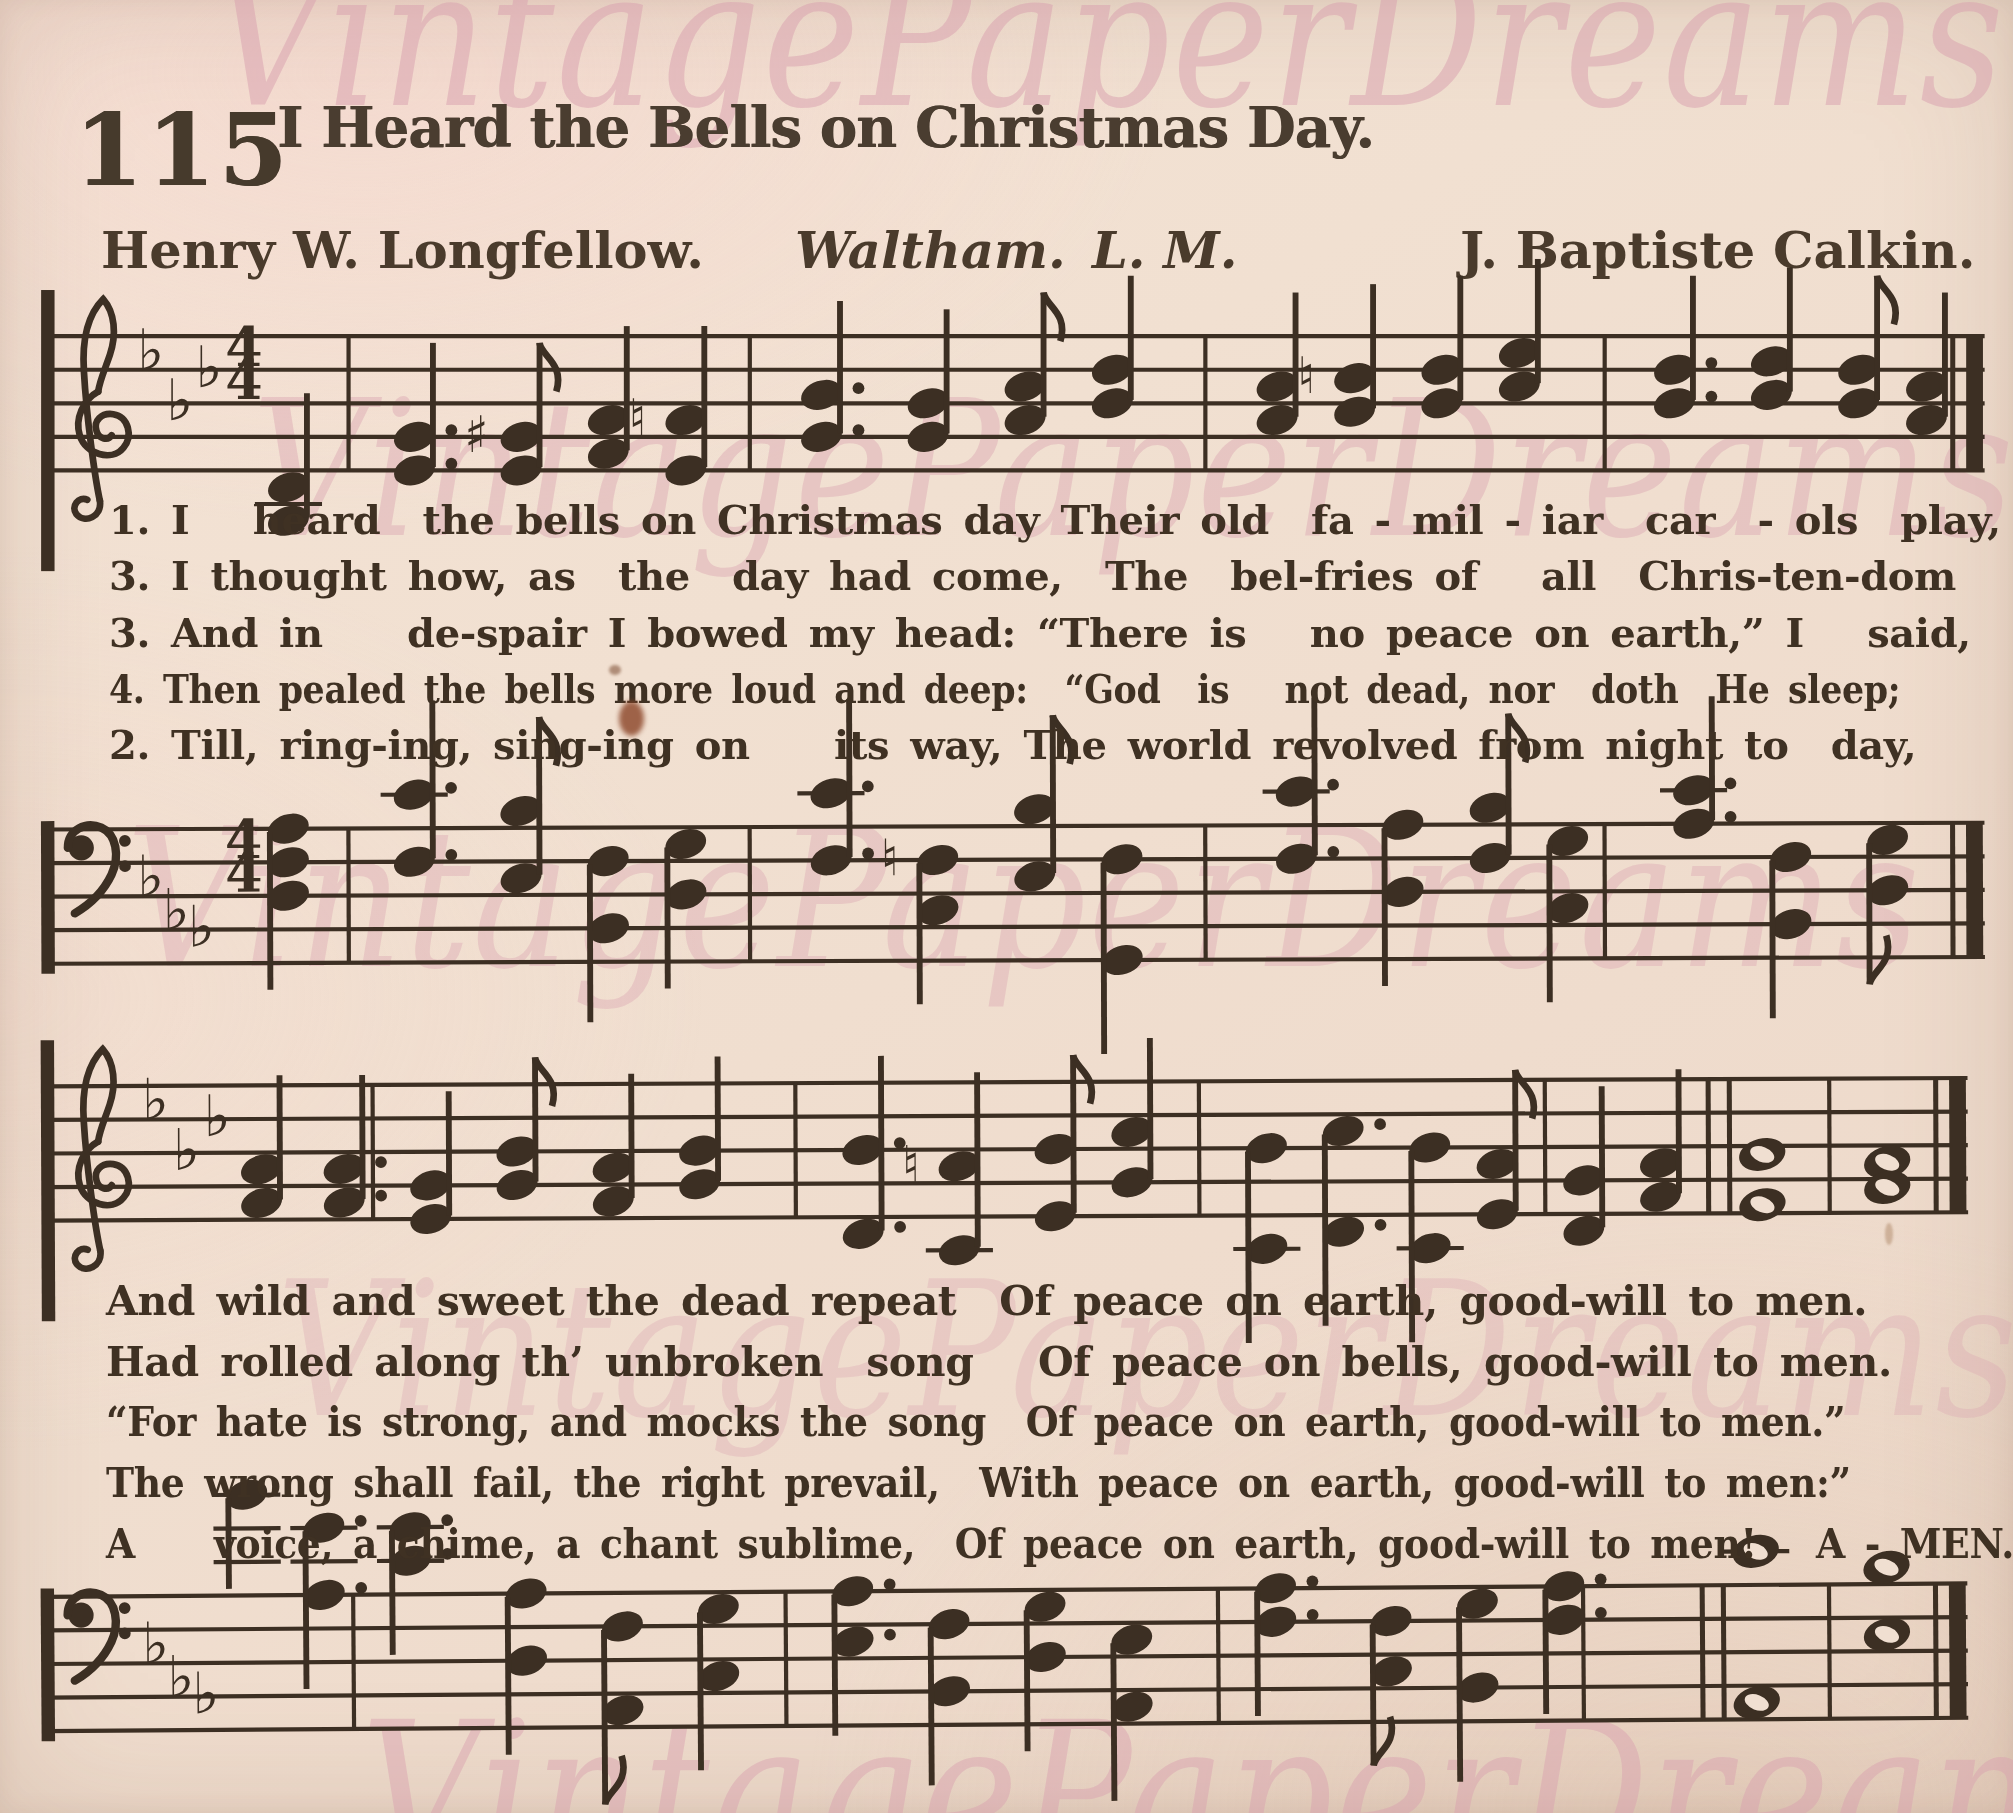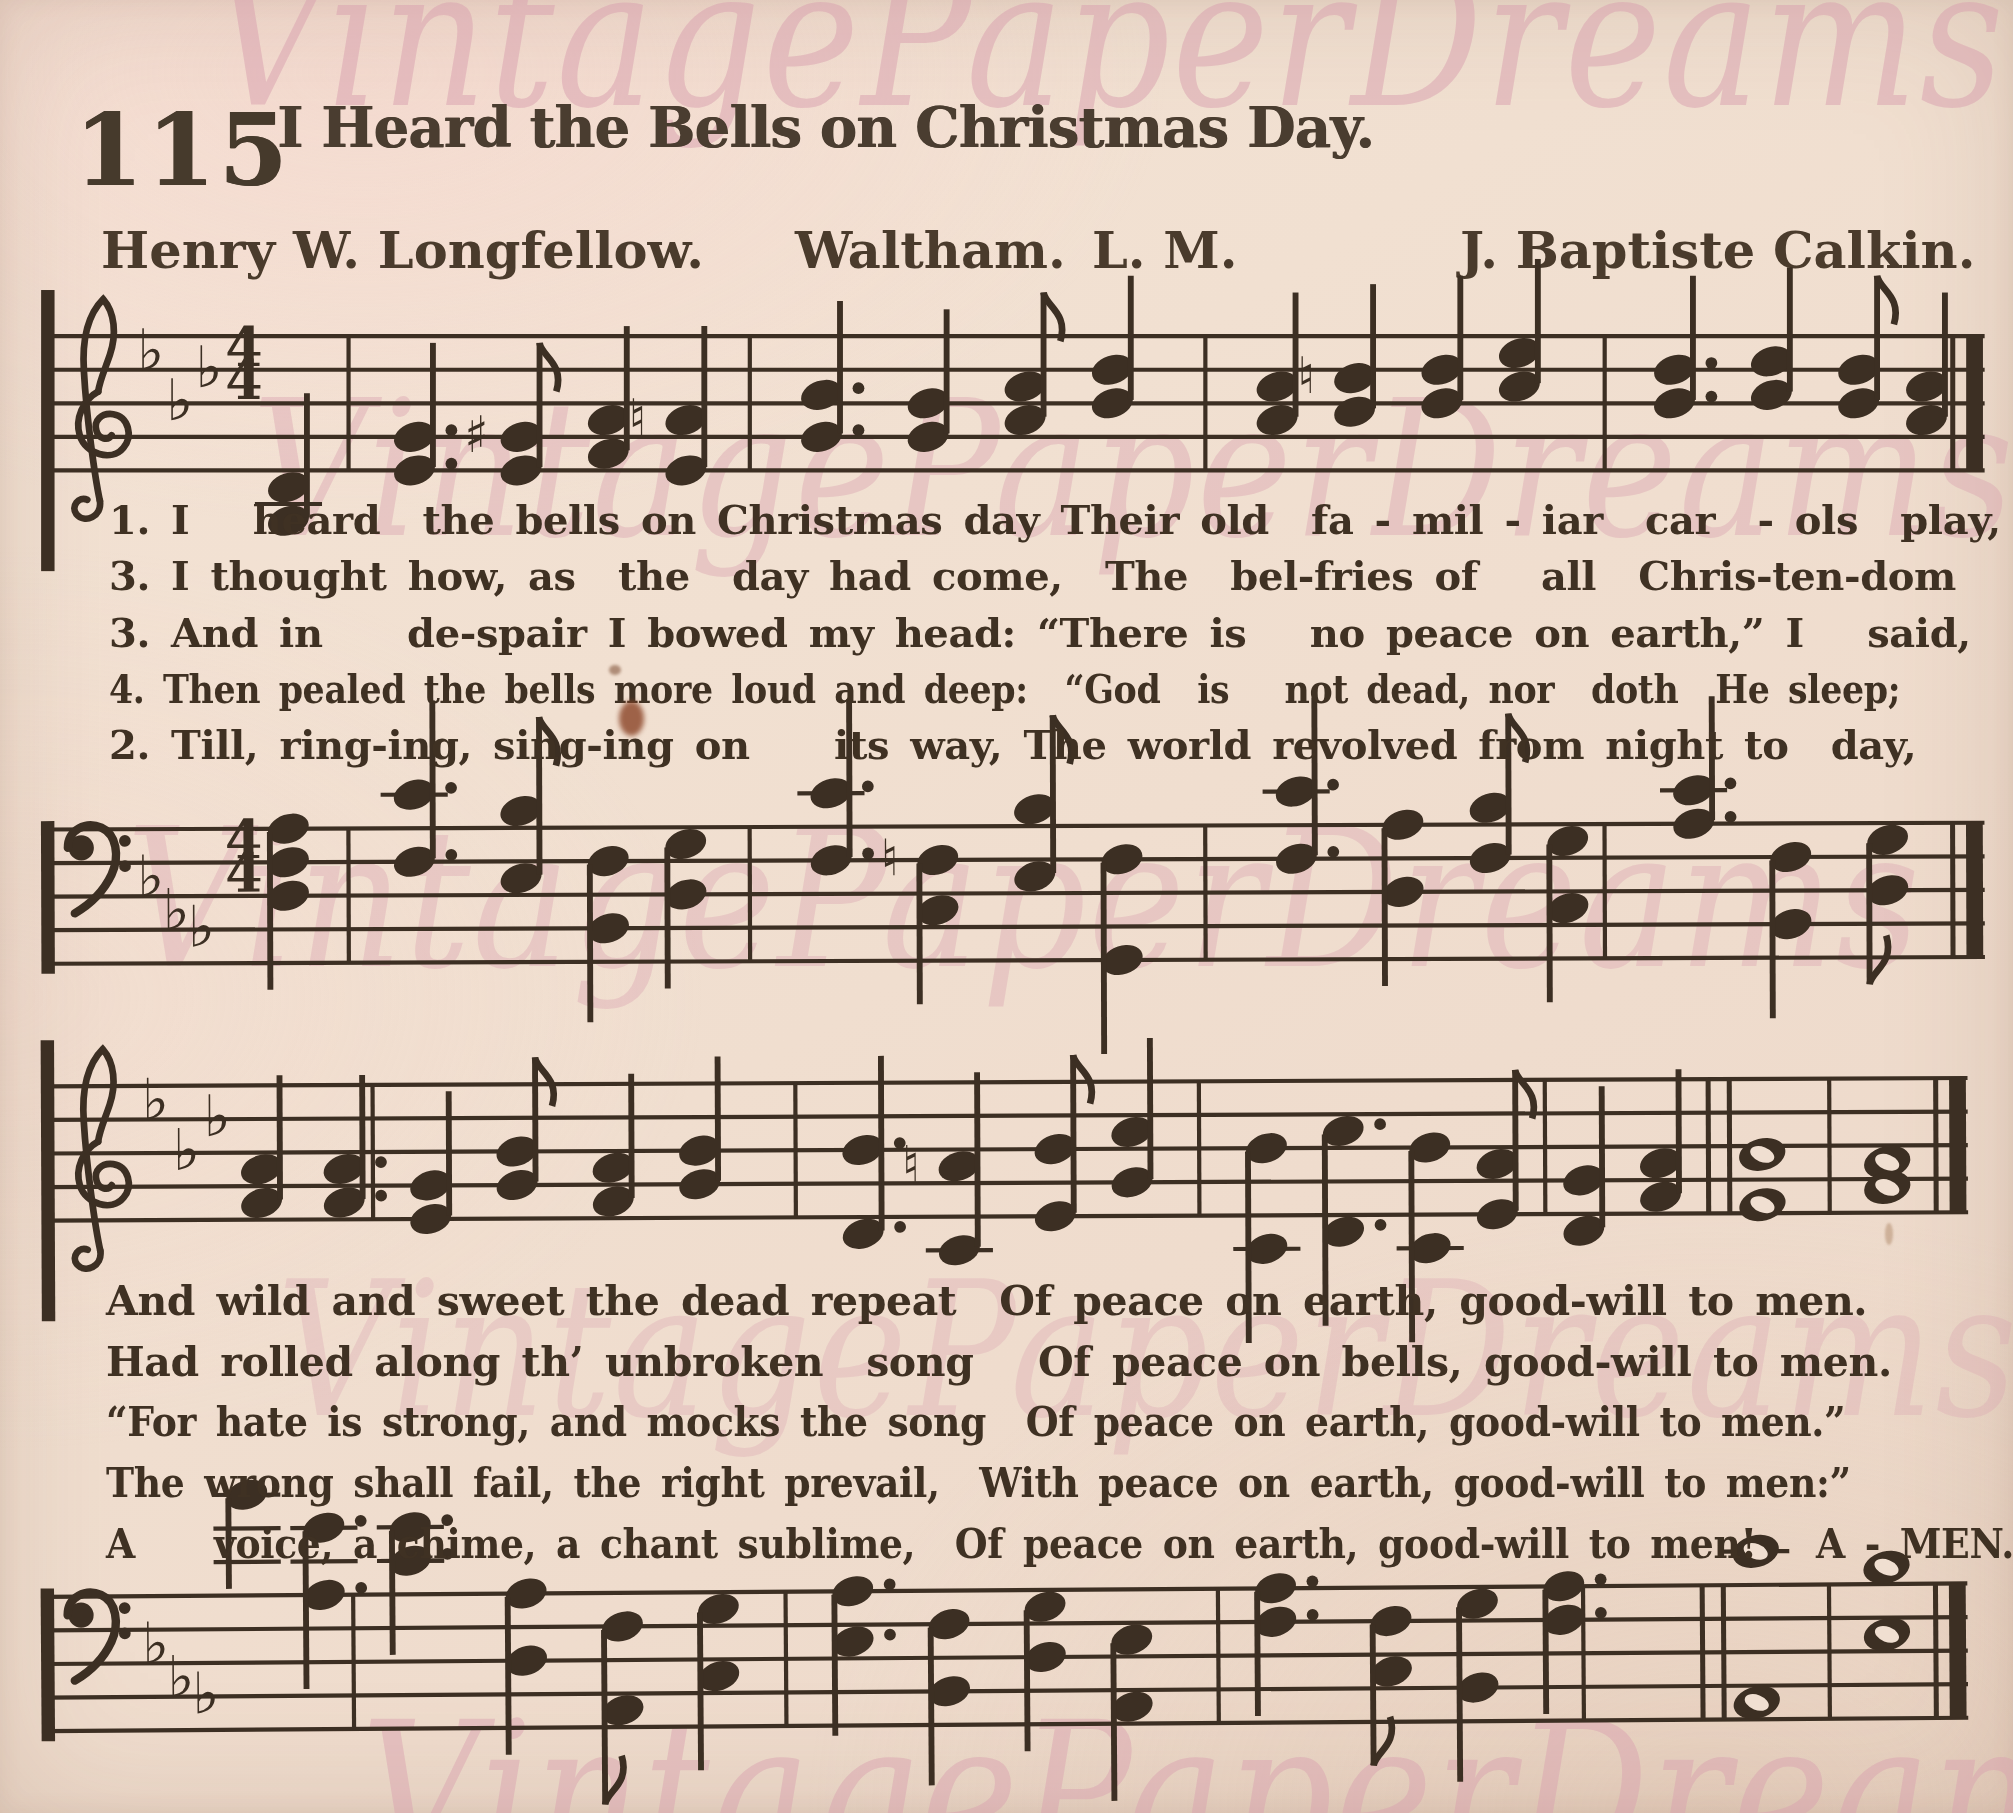--- a/index.html
+++ b/index.html
@@ -14,21 +14,21 @@
   }
   #vignette{position:absolute;inset:0;pointer-events:none;
     box-shadow:inset 0 0 134px rgba(130,90,65,.18), inset 0 0 23.5px rgba(130,90,65,.10);}
   .wm{position:absolute;font-family:"DejaVu Serif",serif;font-style:italic;white-space:nowrap;
     color:#d9a0af;transform:scaleY(1.18);transform-origin:left top;letter-spacing:1.7px;pointer-events:none;}
   .num{position:absolute;left:74px;top:92px;font-size:99px;font-weight:bold;color:#463a2c;
     letter-spacing:3.4px;text-shadow:0.8px 0 0 currentColor;}
   .title{position:absolute;left:277px;top:94px;font-size:56px;font-weight:bold;color:#4a3d30;
     letter-spacing:-0.8px;text-shadow:0.8px 0 0 currentColor;white-space:nowrap;}
   .attr{position:absolute;top:220px;font-size:51px;font-weight:bold;color:#4a3b2c;white-space:nowrap;}
-  .it{}
+  .it{font-style:italic;}
   .lyric{position:absolute;left:109px;font-size:40px;font-weight:bold;color:#3f3123;
     white-space:pre;word-spacing:7.6px;letter-spacing:-0.4px;line-height:1;}
   .refrain{font-size:41px;left:106px;}
   .cond{transform:scaleX(.92);transform-origin:left center;}
   .cond2{transform:scaleX(.87);transform-origin:left center;}
   svg.staff{position:absolute;left:0;width:2014px;height:361px;overflow:visible;}
   .stain{position:absolute;border-radius:50%;pointer-events:none;}
 </style>
 </head>
 <body>

